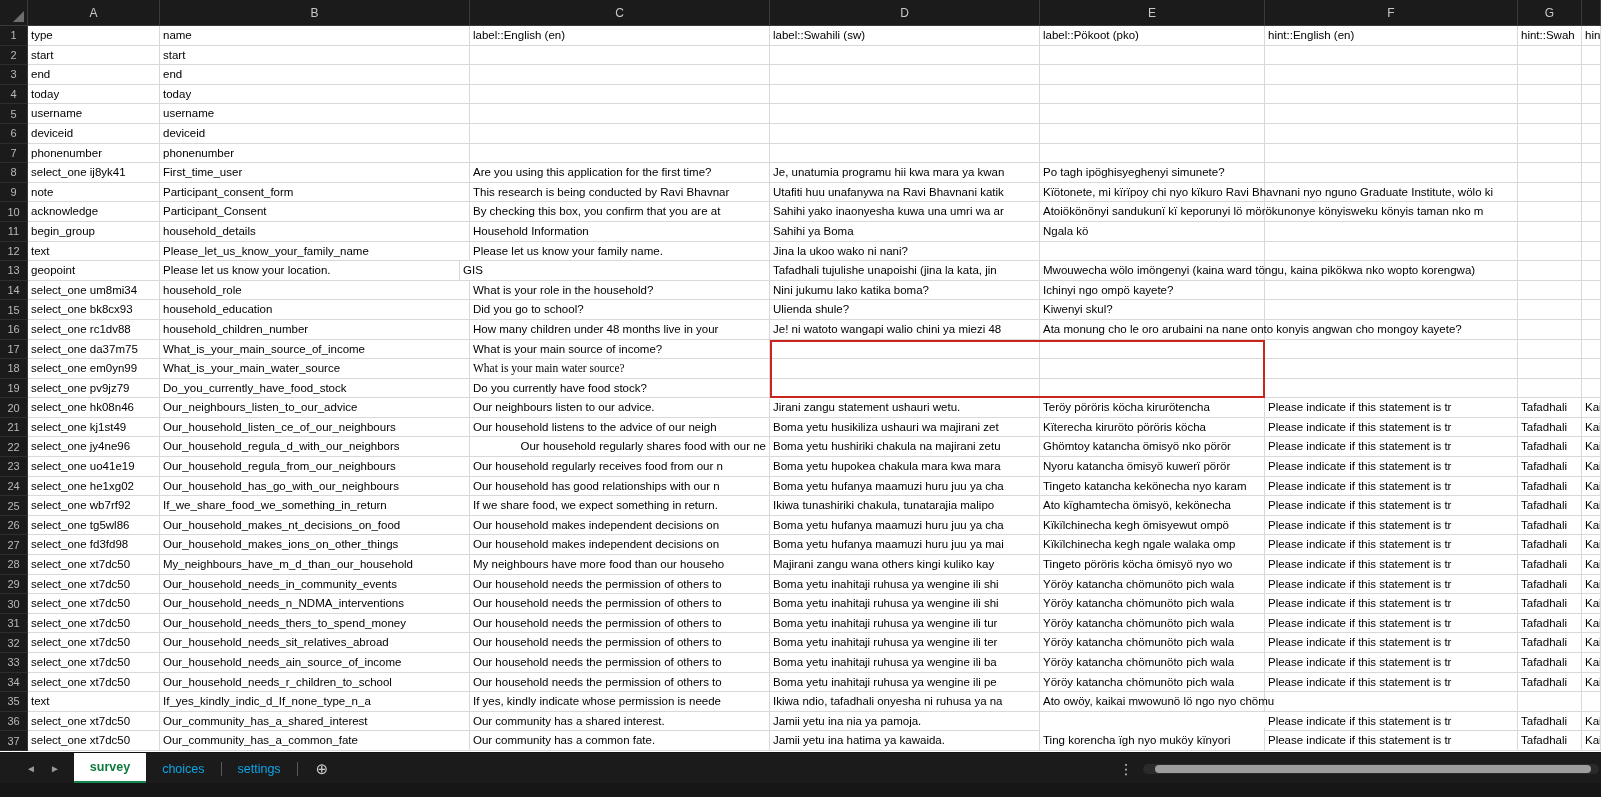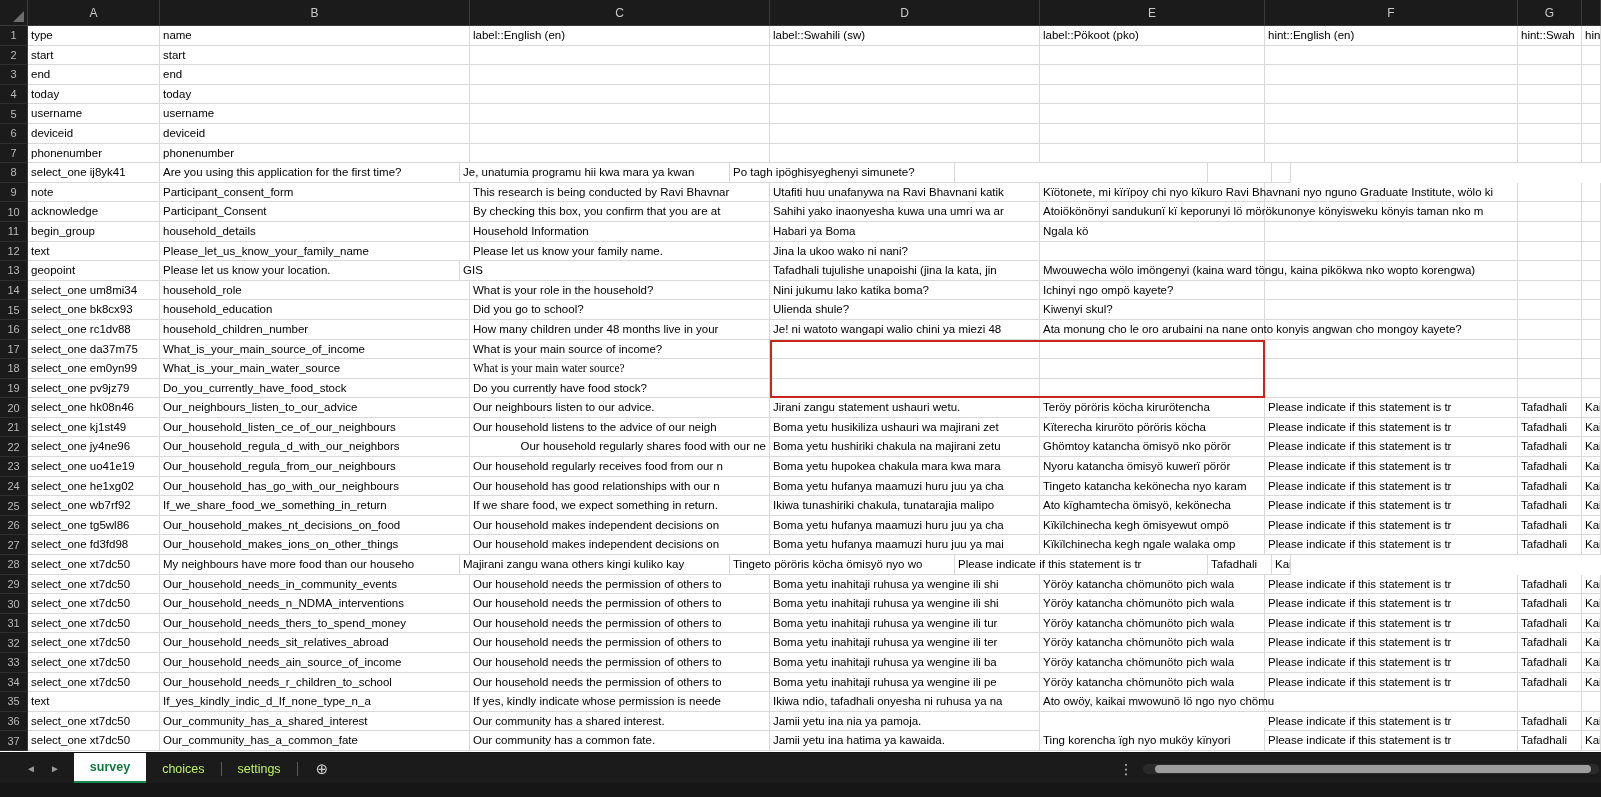--- a/index.html
+++ b/index.html
@@ -19,21 +19,21 @@
         color:#000;font-size:11.5px;white-space:nowrap;overflow:hidden;padding:0 3px;flex:none;}
   .cell.spill{overflow:visible;position:relative;z-index:2;background:transparent;}
   
   #hl{position:absolute;left:770px;top:339.6px;width:495px;height:58.8px;box-sizing:border-box;
       border:2px solid #c9251c;pointer-events:none;z-index:5;}
   
   #tabbar{position:absolute;left:0;top:752px;width:1601px;height:31px;background:#1b1b1b;
           display:flex;align-items:stretch;border-top:1px solid #111;}
   .navbtns{display:flex;align-items:center;gap:14px;padding:0 14px 0 26px;color:#9a9a9a;font-size:10px;}
   .navbtns span{cursor:default;}
-  .tab{display:flex;align-items:center;padding:0 16px;font-size:12.5px;color:#bef264;}
+  .tab{display:flex;align-items:center;padding:0 16px;font-size:12.5px;color:#0ea5e9;}
   .tab.active{background:#fff;color:#0e7a3d;font-weight:bold;border-bottom:3px solid #15894b;box-sizing:border-box;}
   .tabsep{width:1px;height:14px;background:#5a5a5a;align-self:center;}
   .addbtn{display:flex;align-items:center;padding:0 18px;color:#cfcfcf;font-size:15px;}
   .tb-spacer{flex:1;}
   .kebab{display:flex;align-items:center;color:#cfcfcf;font-size:14px;padding:0 10px;}
   .hscroll{width:456px;align-self:center;height:10px;background:#2a2a2a;border-radius:5px;position:relative;margin-right:2px;}
   .hscroll .thumb{position:absolute;left:12px;top:1px;height:8px;width:436px;background:#9d9d9d;border-radius:4px;}
   #bottomstrip{position:absolute;left:0;top:783px;width:1601px;height:14px;background:#161616;}
 </style>
 </head>
@@ -128,20 +128,21 @@
         <div class="cell" style="width: 300px;"></div>
         <div class="cell" style="width: 270px;"></div>
         <div class="cell" style="width: 225px;"></div>
         <div class="cell" style="width: 253px;"></div>
         <div class="cell" style="width: 64px;"></div>
         <div class="cell" style="width: 19px;"></div>
       </div>
       <div class="row">
         <div class="rowhdr">8</div>
         <div class="cell" style="width: 132px;">select_one ij8yk41</div>
+        <div class="cell" style="width: 310px;">First_time_user</div>
         <div class="cell" style="width: 300px;">Are you using this application for the first time?</div>
         <div class="cell" style="width: 270px;">Je, unatumia programu hii kwa mara ya kwan</div>
         <div class="cell" style="width: 225px;">Po tagh ipöghisyeghenyi simunete?</div>
         <div class="cell" style="width: 253px;"></div>
         <div class="cell" style="width: 64px;"></div>
         <div class="cell" style="width: 19px;"></div>
       </div>
       <div class="row">
         <div class="rowhdr">9</div>
         <div class="cell" style="width: 132px;">note</div>
@@ -162,21 +163,21 @@
         <div class="cell spill" style="width: 225px;">Atoiökönönyi sandukunï kï keporunyi lö mörökunonye könyisweku könyis taman nko m</div>
         <div class="cell" style="width: 253px;"></div>
         <div class="cell" style="width: 64px;"></div>
         <div class="cell" style="width: 19px;"></div>
       </div>
       <div class="row">
         <div class="rowhdr">11</div>
         <div class="cell" style="width: 132px;">begin_group</div>
         <div class="cell" style="width: 310px;">household_details</div>
         <div class="cell" style="width: 300px;">Household Information</div>
-        <div class="cell" style="width: 270px;">Habari ya Boma</div>
+        <div class="cell" style="width: 270px;">Sahihi ya Boma</div>
         <div class="cell" style="width: 225px;">Ngala kö</div>
         <div class="cell" style="width: 253px;"></div>
         <div class="cell" style="width: 64px;"></div>
         <div class="cell" style="width: 19px;"></div>
       </div>
       <div class="row">
         <div class="rowhdr">12</div>
         <div class="cell" style="width: 132px;">text</div>
         <div class="cell" style="width: 310px;">Please_let_us_know_your_family_name</div>
         <div class="cell" style="width: 300px;">Please let us know your family name.</div>
@@ -347,20 +348,21 @@
         <div class="cell" style="width: 300px;">Our household makes independent decisions on</div>
         <div class="cell" style="width: 270px;">Boma yetu hufanya maamuzi huru juu ya mai</div>
         <div class="cell" style="width: 225px;">Kïkïlchinecha kegh ngale walaka omp</div>
         <div class="cell" style="width: 253px;">Please indicate if this statement is tr</div>
         <div class="cell" style="width: 64px;">Tafadhali</div>
         <div class="cell" style="width: 19px;">Kai</div>
       </div>
       <div class="row">
         <div class="rowhdr">28</div>
         <div class="cell" style="width: 132px;">select_one xt7dc50</div>
+        <div class="cell" style="width: 310px;">My_neighbours_have_m_d_than_our_household</div>
         <div class="cell" style="width: 300px;">My neighbours have more food than our househo</div>
         <div class="cell" style="width: 270px;">Majirani zangu wana others kingi kuliko kay</div>
         <div class="cell" style="width: 225px;">Tingeto pöröris köcha ömisyö nyo wo</div>
         <div class="cell" style="width: 253px;">Please indicate if this statement is tr</div>
         <div class="cell" style="width: 64px;">Tafadhali</div>
         <div class="cell" style="width: 19px;">Kai</div>
       </div>
       <div class="row">
         <div class="rowhdr">29</div>
         <div class="cell" style="width: 132px;">select_one xt7dc50</div>

